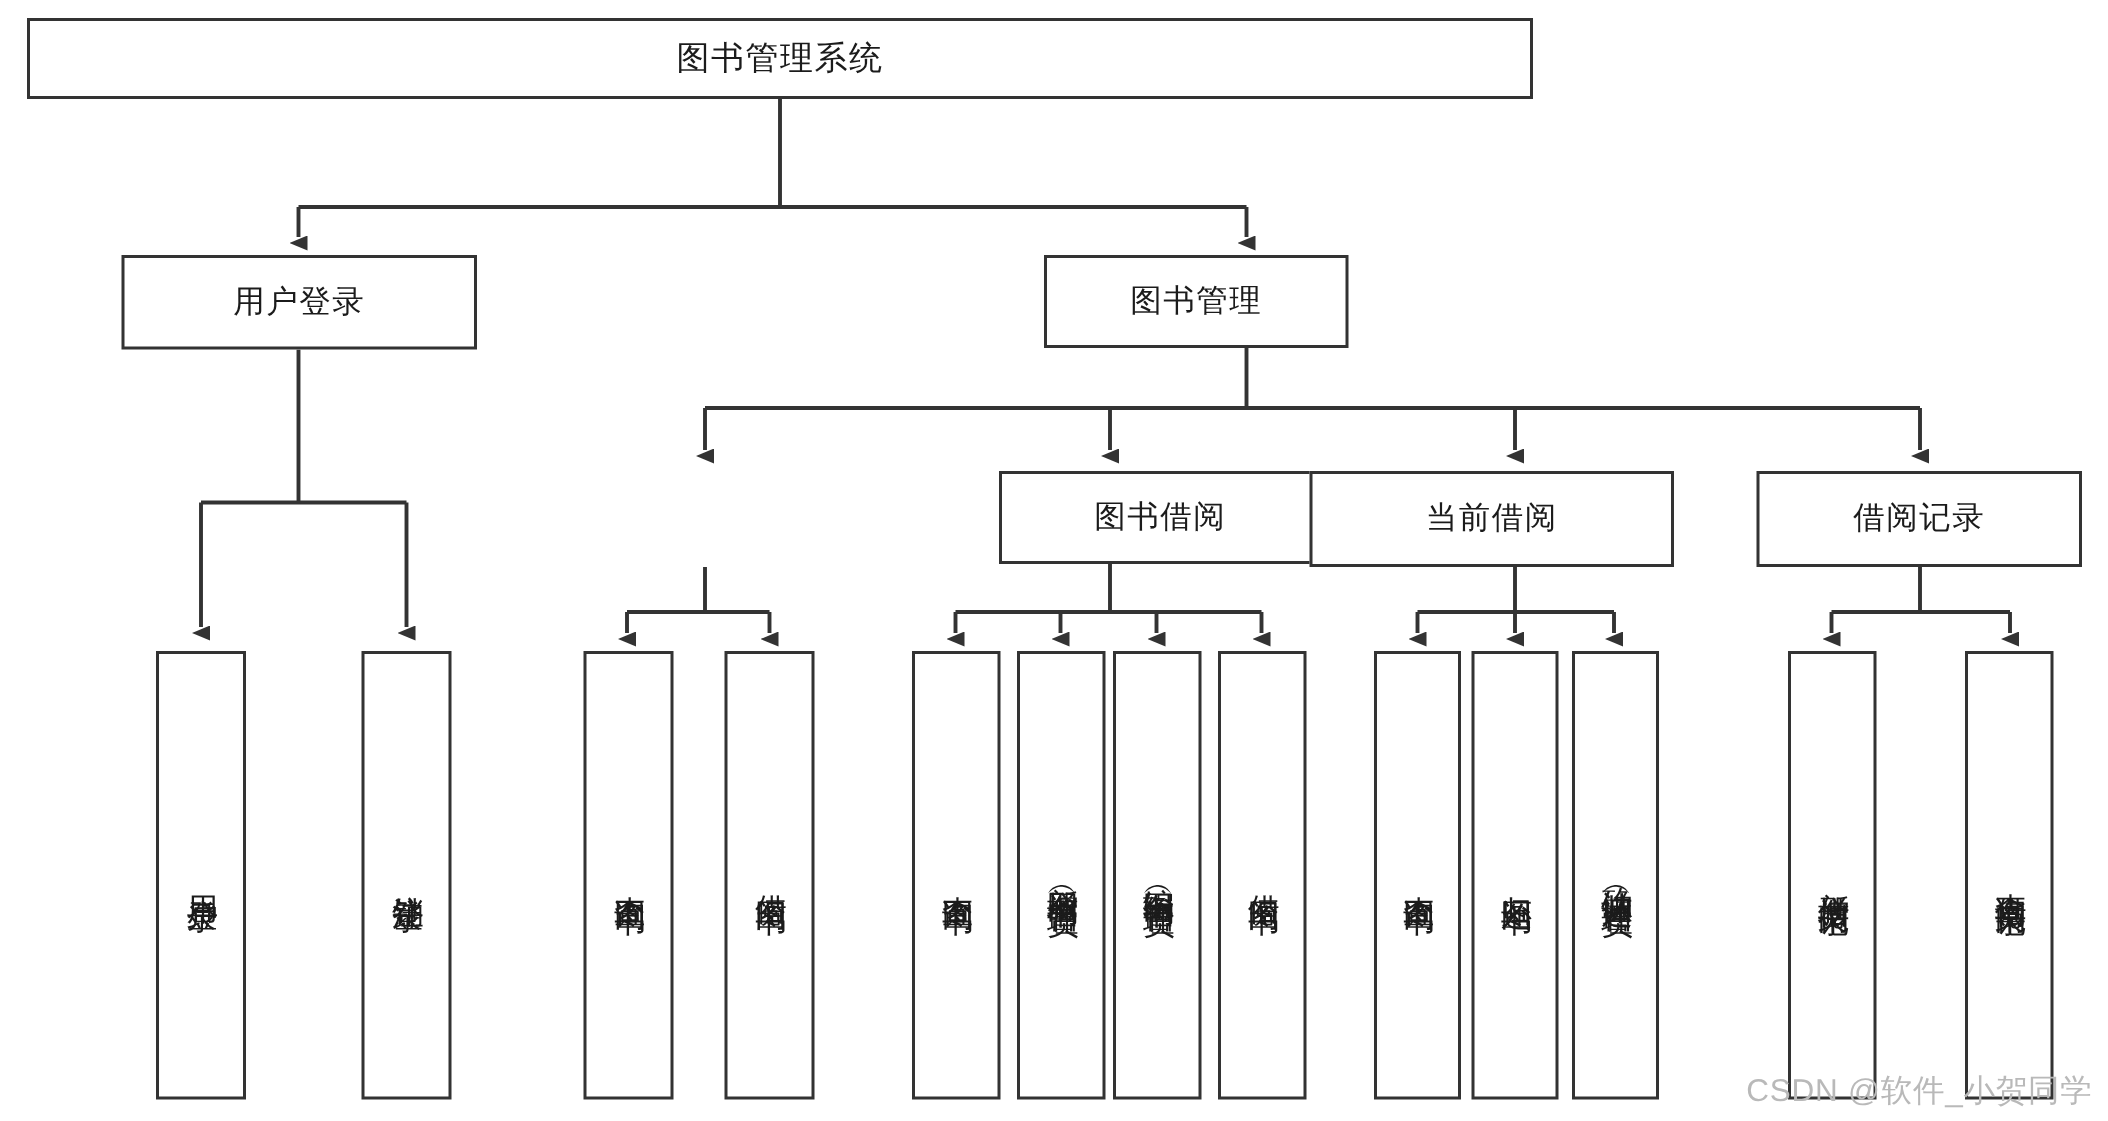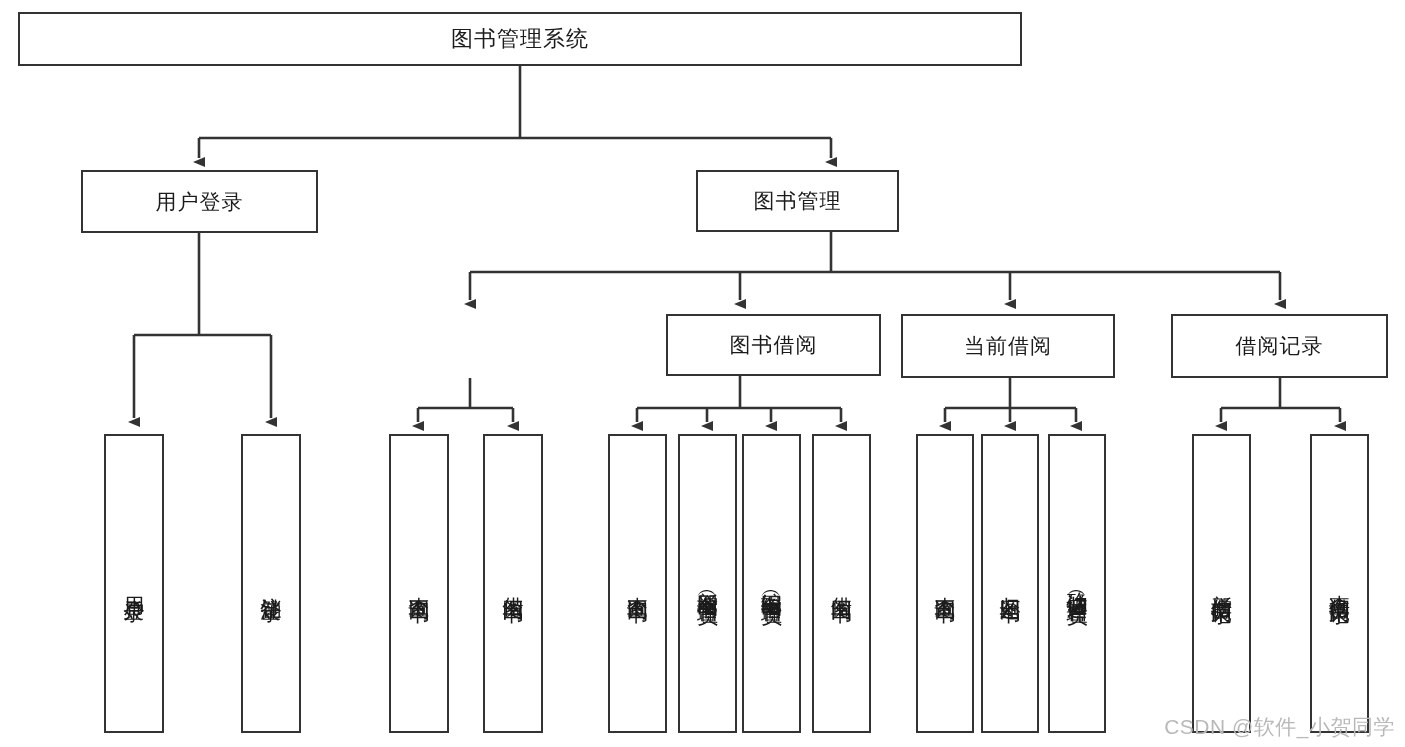--- a/index.html
+++ b/index.html
@@ -128,21 +128,21 @@
   <div class="node horiz" style="left:81px; top:170px; width:237px; height:63px;">
     <span>用户登录</span>
   </div>
   <div class="node horiz" style="left:696px; top:170px; width:203px; height:62px;">
     <span>图书管理</span>
   </div>
 
   <div class="node horiz" style="left:632px; top:314px; width:215px; height:62px;margin-left:34px;">
     <span>图书借阅</span>
   </div>
-  <div class="node horiz" style="left:901px; top:314px; width:214px; height:64px;">
+  <div class="node horiz" style="left:873px; top:314px; width:243px; height:64px;">
     <span>当前借阅</span>
   </div>
   <div class="node horiz" style="left:1171px; top:314px; width:217px; height:64px;">
     <span>借阅记录</span>
   </div>
 
   <div class="node vert" style="left:104px; top:434px; width:60px; height:299px;">
     <span class="vtext">用户登录</span>
   </div>
   <div class="node vert" style="left:241px; top:434px; width:60px; height:299px;">

